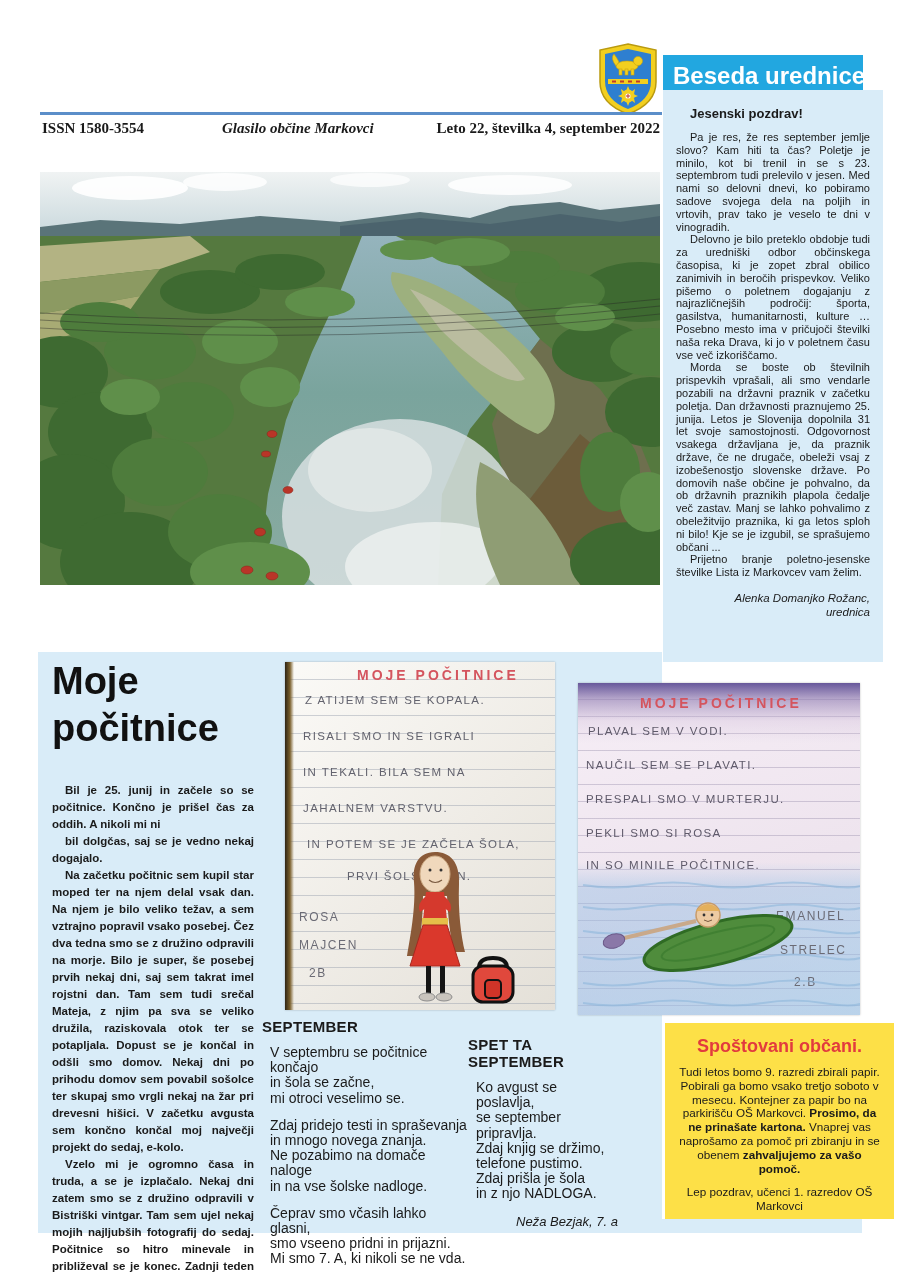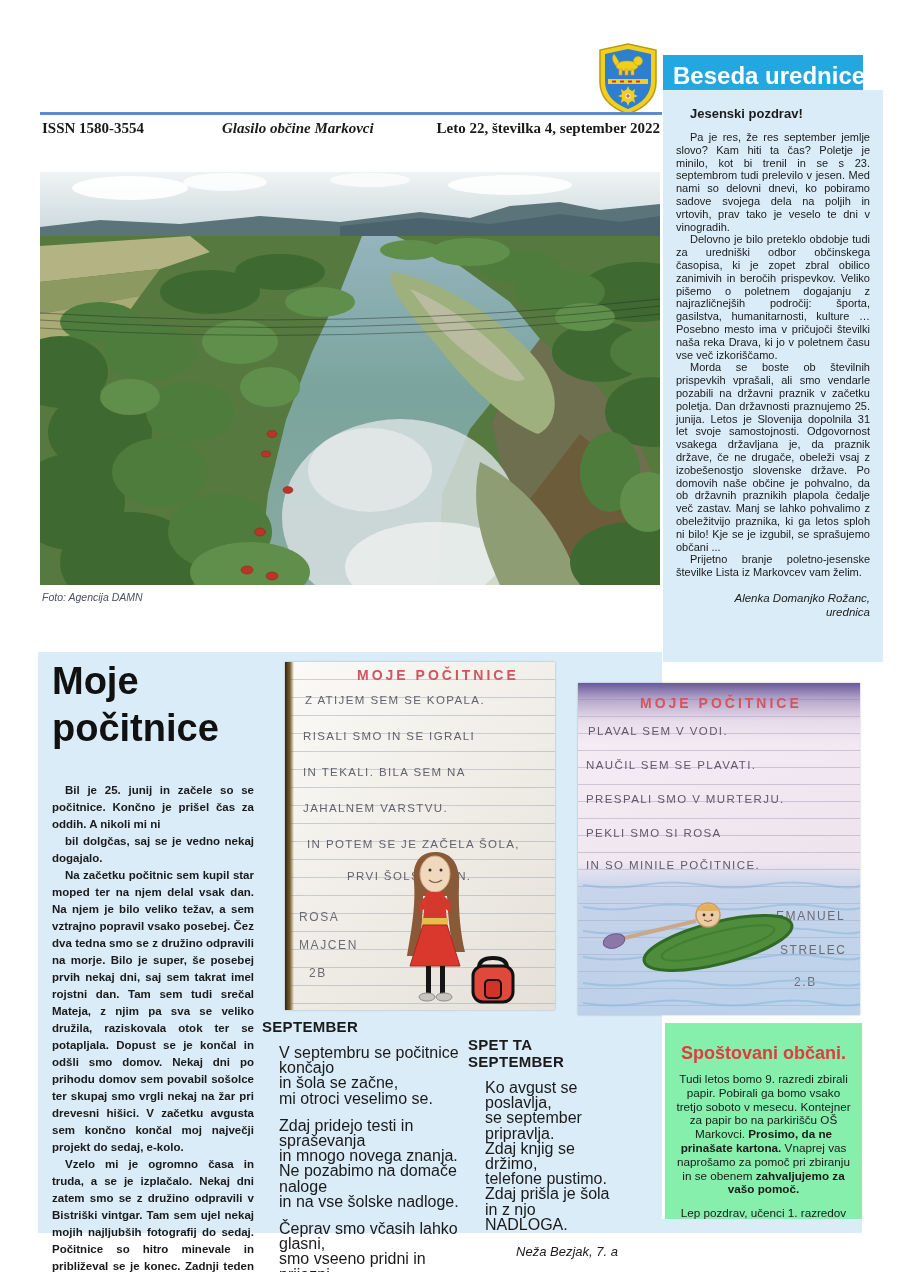--- a/index.html
+++ b/index.html
@@ -36,27 +36,27 @@
   
   .panel{position:absolute;left:38px;top:652px;width:624px;height:581px;background:#d9ecf8;}
   .panel-strip{position:absolute;left:662px;top:1219px;width:200px;height:14px;background:#d9ecf8;}
 
   .art-title{position:absolute;left:52px;top:658px;width:225px;font-weight:bold;font-size:38px;line-height:47px;color:#111;}
   .art-col{position:absolute;left:52px;top:782px;width:202px;}
   .art-col p{margin:0;font-size:11.5px;line-height:17px;text-align:justify;text-indent:13px;hyphens:auto;font-weight:bold;}
   .sig{font-style:italic;font-size:13px;text-align:right;margin-top:10px;}
 
   .poem-title{font-weight:bold;font-size:15px;letter-spacing:.3px;margin:0 0 10px 0;}
-  .poem p{margin:0 0 12px 17px;font-size:16px;line-height:15.2px;white-space:pre-line;}
+  .poem p{margin:0 0 12px 8px;font-size:14px;line-height:15.2px;white-space:pre-line;}
   .poem1{position:absolute;left:262px;top:1018px;width:205px;}
   .poem2{position:absolute;left:468px;top:1036px;width:150px;}
 
   
-  .notice{position:absolute;left:665px;top:1023px;width:197px;height:196px;background:#86efac;
-    box-sizing:border-box;padding:20px 10px;text-align:center;overflow:hidden;}
+  .notice{position:absolute;left:665px;top:1023px;width:229px;height:196px;background:#fde047;
+    box-sizing:border-box;padding:13px 10px;text-align:center;overflow:hidden;}
   .notice h3{margin:0 0 8px 0;color:#e23b3e;font-size:18px;}
   .notice .body{font-size:11.7px;line-height:13.8px;}
   .notice .closing{margin-top:10px;font-size:11.7px;line-height:13.8px;}
   .b{font-weight:bold;}
 
   
   .drawing{position:absolute;box-shadow:0 0 2px rgba(0,0,0,.25);}
   .d1{left:285px;top:662px;width:270px;height:348px;
     background:
       repeating-linear-gradient(to bottom, transparent 0 17px, rgba(150,158,172,.45) 17px 18px),
@@ -212,21 +212,20 @@
       <ellipse cx="232" cy="262" rx="5" ry="3.5"></ellipse>
         <ellipse cx="226" cy="282" rx="4.5" ry="3"></ellipse>
       <ellipse cx="248" cy="318" rx="5" ry="3.5"></ellipse>
         <ellipse cx="220" cy="360" rx="5.5" ry="4"></ellipse>
       <ellipse cx="207" cy="398" rx="6" ry="4"></ellipse>
         <ellipse cx="232" cy="404" rx="6" ry="4"></ellipse>
     </g>
   </svg>
 
   <div class="caption">
-    <div>Foto: Agencija DAMN</div>
   </div>
 
   <div class="ed-header">Beseda urednice</div>
   <div class="ed-box">
     <h3>Jesenski pozdrav!</h3>
     <p>Pa je res, že res september jemlje slovo? Kam hiti ta čas? Poletje je minilo, kot bi trenil in se s 23. septembrom tudi prelevilo v jesen. Med nami so delovni dnevi, ko pobiramo sadove svojega dela na poljih in vrtovih, prav tako je veselo te dni v vinogradih.</p>
     <p>Delovno je bilo preteklo obdobje tudi za uredniški odbor občinskega časopisa, ki je zopet zbral obilico zanimivih in beročih prispevkov. Veliko pišemo o poletnem dogajanju z najrazličnejših področij: športa, gasilstva, humanitarnosti, kulture … Posebno mesto ima v pričujoči številki naša reka Drava, ki jo v poletnem času vse več izkoriščamo.</p>
     <p>Morda se boste ob številnih prispevkih vprašali, ali smo vendarle pozabili na državni praznik v začetku poletja. Dan državnosti praznujemo 25. junija. Letos je Slovenija dopolnila 31 let svoje samostojnosti. Odgovornost vsakega državljana je, da praznik države, če ne drugače, obeleži vsaj z izobešenostjo slovenske države. Po domovih naše občine je pohvalno, da ob državnih praznikih plapola čedalje več zastav. Manj se lahko pohvalimo z obeležitvijo praznika, ki ga letos sploh ni bilo! Kje se je izgubil, se sprašujemo občani ...</p>
     <p>Prijetno branje poletno-jesenske številke Lista iz Markovcev vam želim.</p>
     <div class="ed-sig">

